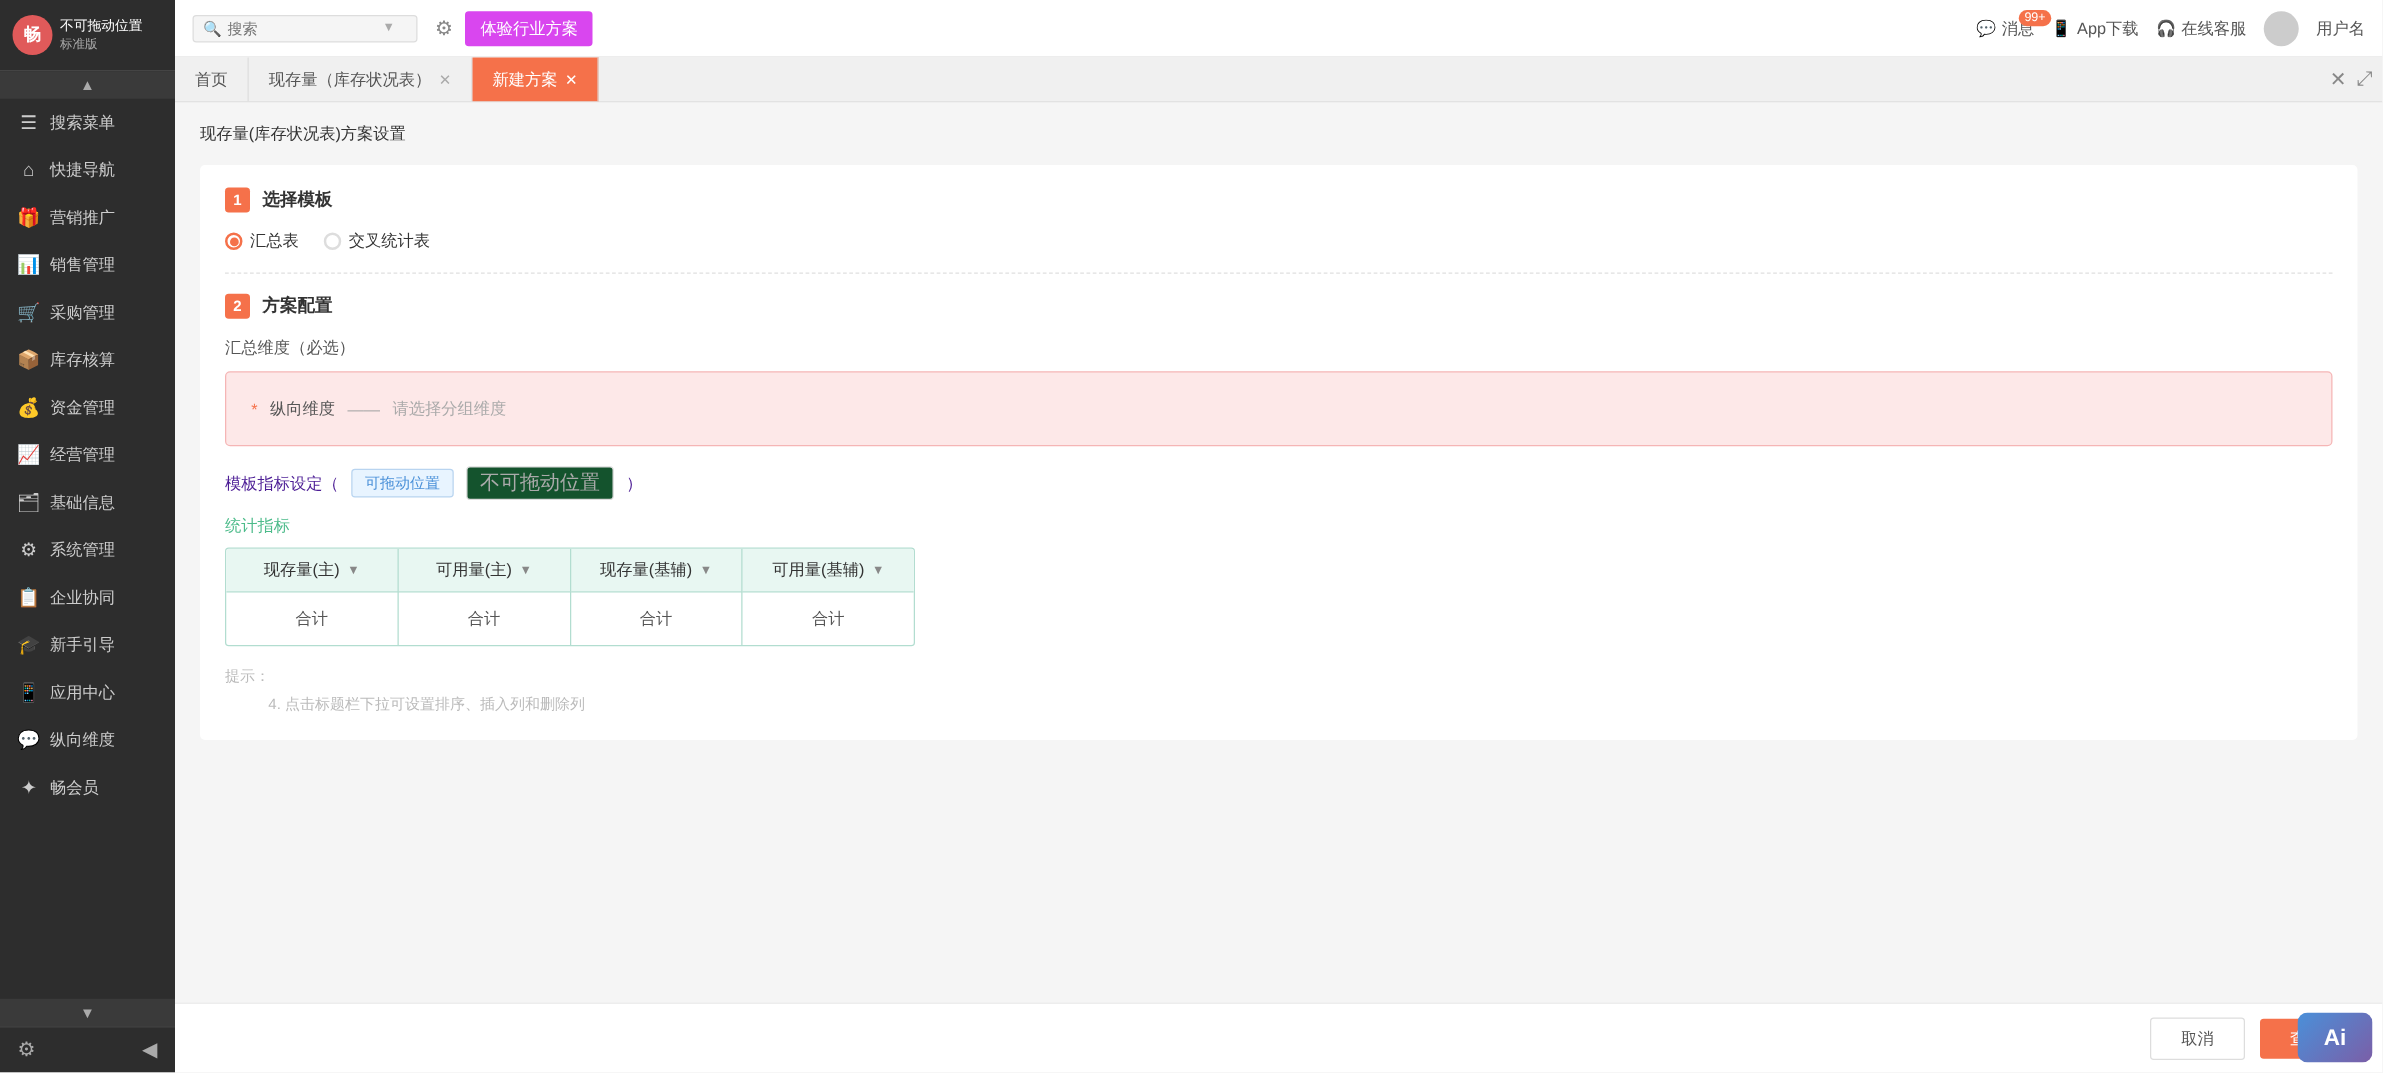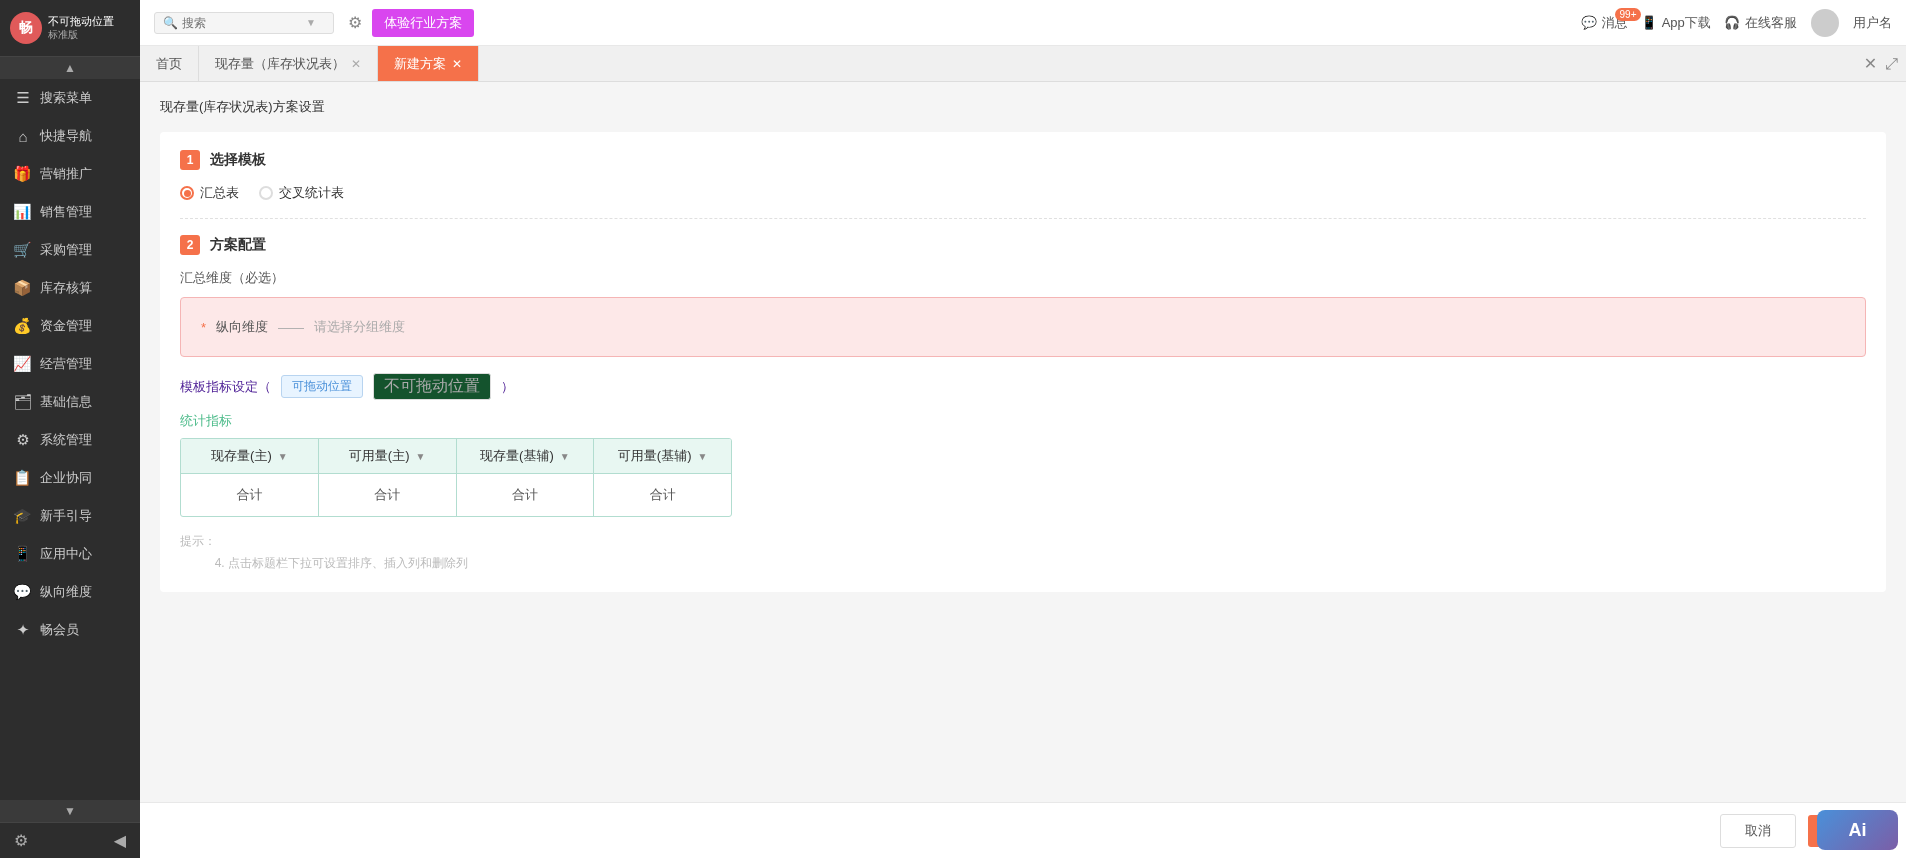--- a/index.html
+++ b/index.html
@@ -304,21 +304,21 @@
 
     
     .ai-badge {
       position: fixed;
       bottom: 8px;
       right: 8px;
       background: linear-gradient(135deg, #4a90d9, #7b5ea7);
       color: #fff;
       font-size: 18px;
       font-weight: bold;
-      width: 81px; height: 40px;
+      width: 60px; height: 40px;
       border-radius: 8px;
       display: flex; align-items: center; justify-content: center;
       cursor: pointer;
       z-index: 999;
     }
   </style>
 </head>
 <body>
 
 <div class="sidebar">

